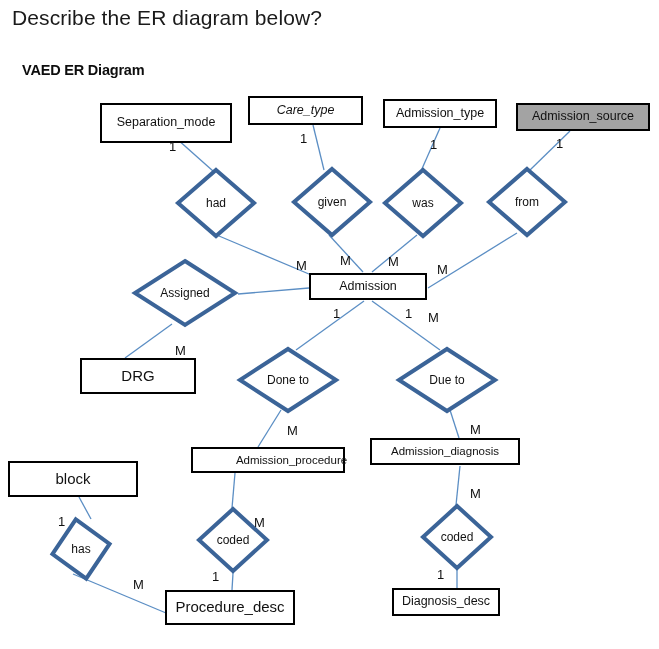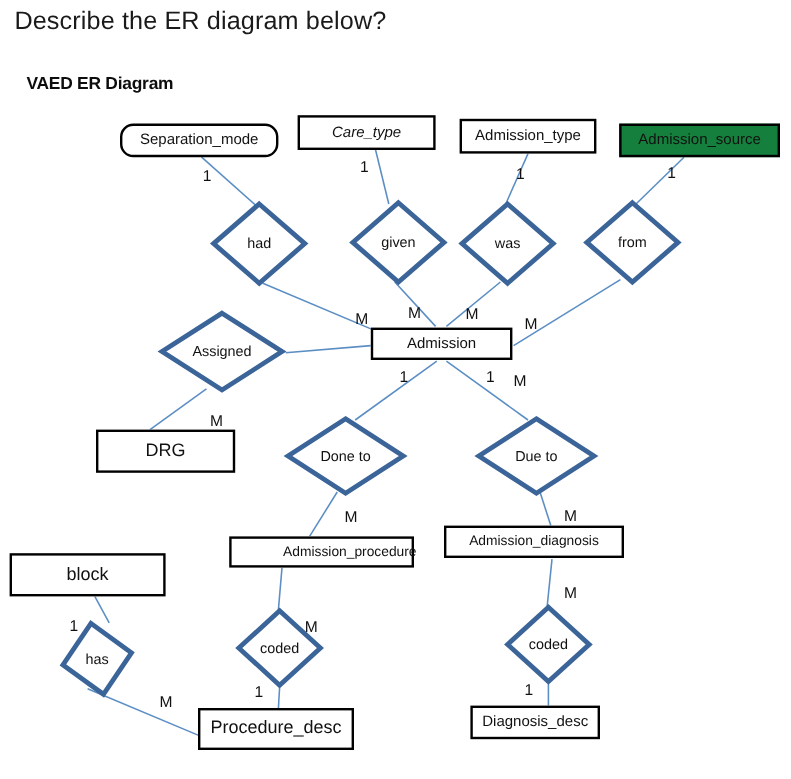--- a/index.html
+++ b/index.html
@@ -118,24 +118,24 @@
       <line x1="450" y1="410" x2="459" y2="438" stroke="#5b8ec4" stroke-width="1.3"></line>
       <line x1="235" y1="473" x2="232" y2="508" stroke="#5b8ec4" stroke-width="1.3"></line>
       <line x1="233" y1="573" x2="232" y2="590" stroke="#5b8ec4" stroke-width="1.3"></line>
       <line x1="460" y1="466" x2="456" y2="505" stroke="#5b8ec4" stroke-width="1.3"></line>
       <line x1="457" y1="570" x2="457" y2="588" stroke="#5b8ec4" stroke-width="1.3"></line>
       <line x1="79" y1="497" x2="91" y2="519" stroke="#5b8ec4" stroke-width="1.3"></line>
       <line x1="73" y1="574" x2="166" y2="613" stroke="#5b8ec4" stroke-width="1.3"></line>
     </svg>
 
   <div id="shapes">
-      <div class="entity" style="left: 100px; top: 103px; width: 132px; height: 28px; border-color: rgb(0, 0, 0); background: rgb(255, 255, 255); border-radius: 11px;">Separation_mode</div>
+      <div class="entity" style="left: 100px; top: 103px; width: 132px; height: 40px; border-color: rgb(0, 0, 0); background: rgb(255, 255, 255);">Separation_mode</div>
       <div class="entity" style="left: 248px; top: 96px; width: 115px; height: 29px; border-color: rgb(0, 0, 0); background: rgb(255, 255, 255); font-style: italic;">Care_type</div>
       <div class="entity" style="left: 383px; top: 99px; width: 114px; height: 29px; border-color: rgb(0, 0, 0); background: rgb(255, 255, 255);">Admission_type</div>
-      <div class="entity" style="left: 516px; top: 103px; width: 134px; height: 28px; border-color: rgb(0, 0, 0); background: #15803d;">Admission_source</div>
+      <div class="entity" style="left: 516px; top: 103px; width: 134px; height: 28px; border-color: rgb(0, 0, 0); background: #a3a3a3;">Admission_source</div>
       <div class="entity" style="left: 309px; top: 273px; width: 118px; height: 27px; border-color: rgb(0, 0, 0); background: rgb(255, 255, 255);">Admission</div>
       <div class="entity big-text" style="left: 80px; top: 358px; width: 116px; height: 36px; border-color: rgb(0, 0, 0); background: rgb(255, 255, 255);">DRG</div>
       <div class="entity small-text" style="left: 191px; top: 447px; width: 154px; height: 26px; border-color: rgb(0, 0, 0); background: rgb(255, 255, 255); padding-left: 47px;">Admission_procedure</div>
       <div class="entity small-text" style="left: 370px; top: 438px; width: 150px; height: 27px; border-color: rgb(0, 0, 0); background: rgb(255, 255, 255);">Admission_diagnosis</div>
       <div class="entity big-text" style="left: 8px; top: 461px; width: 130px; height: 36px; border-color: rgb(0, 0, 0); background: rgb(255, 255, 255);">block</div>
       <div class="entity big-text" style="left: 165px; top: 590px; width: 130px; height: 35px; border-color: rgb(0, 0, 0); background: rgb(255, 255, 255);">Procedure_desc</div>
       <div class="entity" style="left: 392px; top: 588px; width: 108px; height: 28px; border-color: rgb(0, 0, 0); background: rgb(255, 255, 255);">Diagnosis_desc</div>
       <div class="diamond-wrap" style="left: 176px; top: 168px; width: 80px; height: 70px;">
         <svg width="80" height="70" viewBox="0 0 80 70">
           <polygon points="40,2 78,35 40,68 2,35" fill="#ffffff" stroke="#3b6498" stroke-width="4" stroke-linejoin="miter"></polygon>

